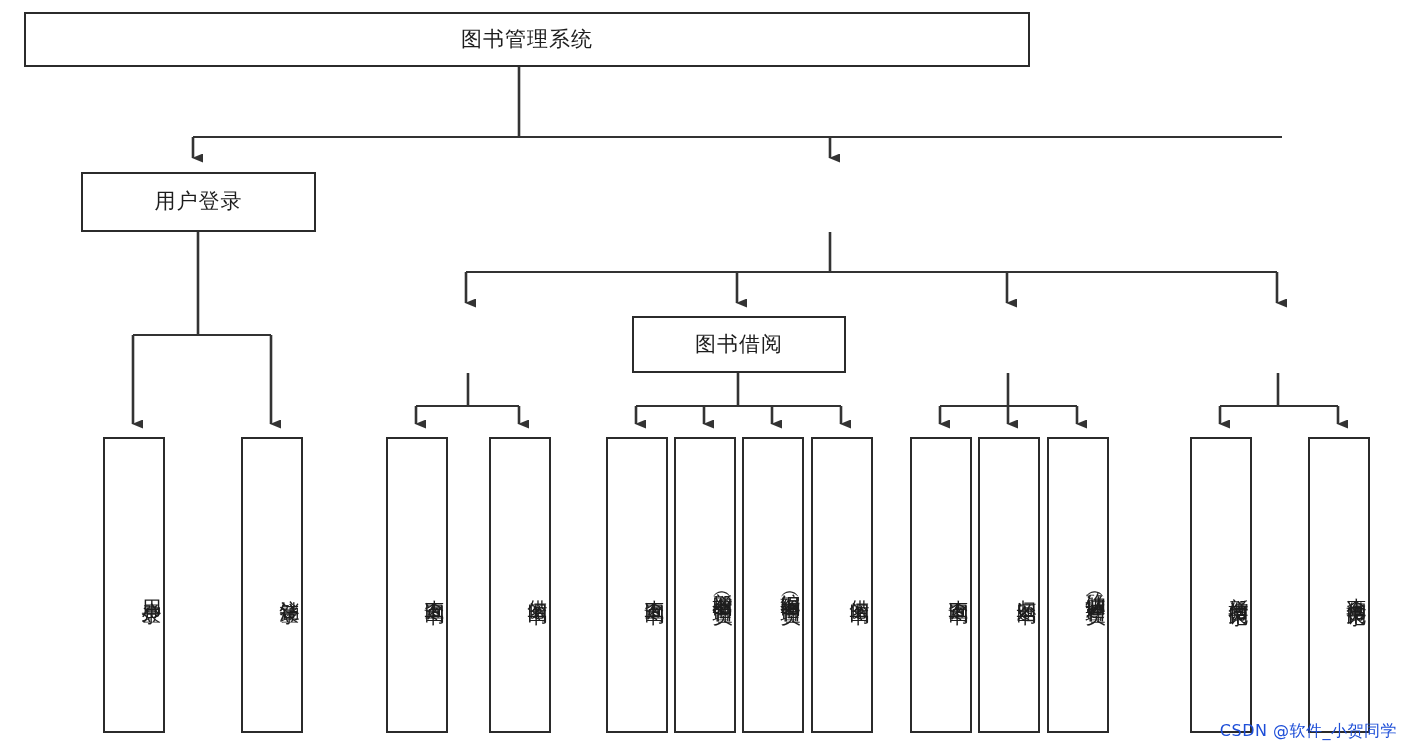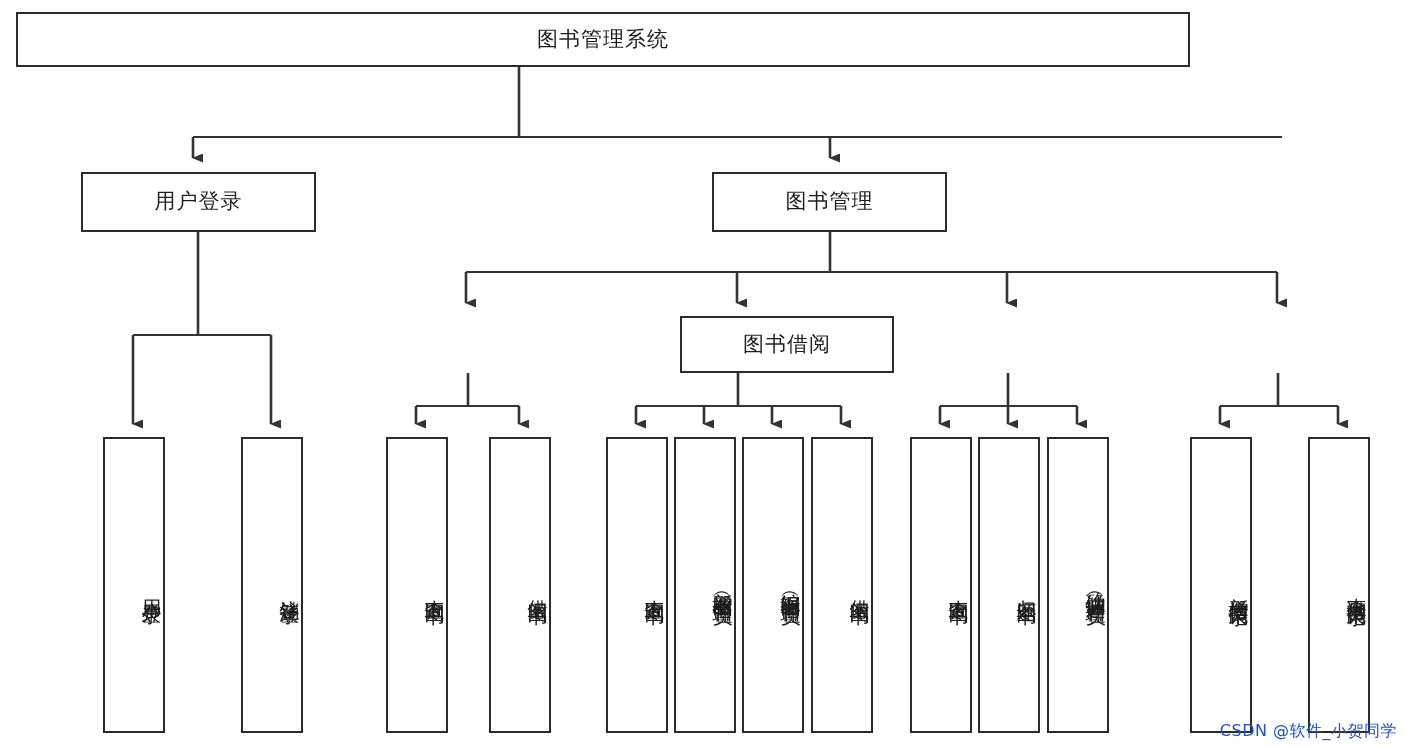--- a/index.html
+++ b/index.html
@@ -118,32 +118,29 @@
       <path d="M1008,406 L1008,424" marker-end="url(#arrow)"></path>
       <path d="M1077,406 L1077,424" marker-end="url(#arrow)"></path>
 
       <path d="M1278,373 L1278,406"></path>
       <path d="M1220,406 L1338,406" stroke-width="2.2"></path>
       <path d="M1220,406 L1220,424" marker-end="url(#arrow)"></path>
       <path d="M1338,406 L1338,424" marker-end="url(#arrow)"></path>
     </g>
   </svg>
 
-  <div class="node horizontal" style="left:16px; top:12px; width:1174px; height:55px;">
+  <div class="node horizontal" style="left:24px; top:12px; width:1006px; height:55px;">
     <span>图书管理系统</span>
   </div>
 
   <div class="node horizontal" style="left:81px; top:172px; width:235px; height:60px;">
     <span>用户登录</span>
   </div>
-  <div class="node horizontal" style="left:712px; top:172px; width:235px; height:60px;">
-    <span>图书管理</span>
-  </div>
 
-  <div class="node horizontal" style="left:632px; top:316px; width:214px; height:57px;margin-left:48px;">
+  <div class="node horizontal" style="left:632px; top:316px; width:214px; height:57px;">
     <span>图书借阅</span>
   </div>
 
   <div class="node vertical" style="left:103px; top:437px; width:62px; height:296px;">
     <span class="vlabel">用户登录</span>
   </div>
   <div class="node vertical" style="left:241px; top:437px; width:62px; height:296px;">
     <span class="vlabel">注销登录</span>
   </div>
 

